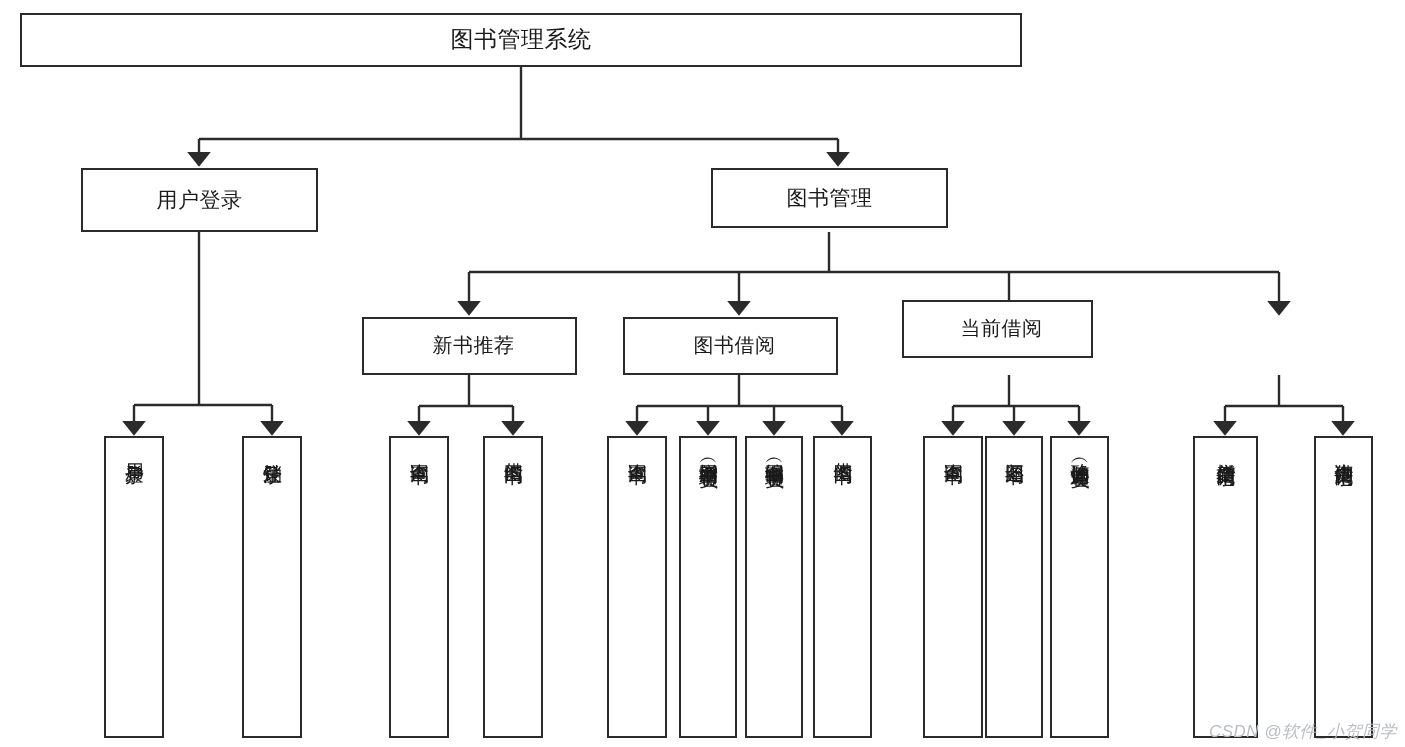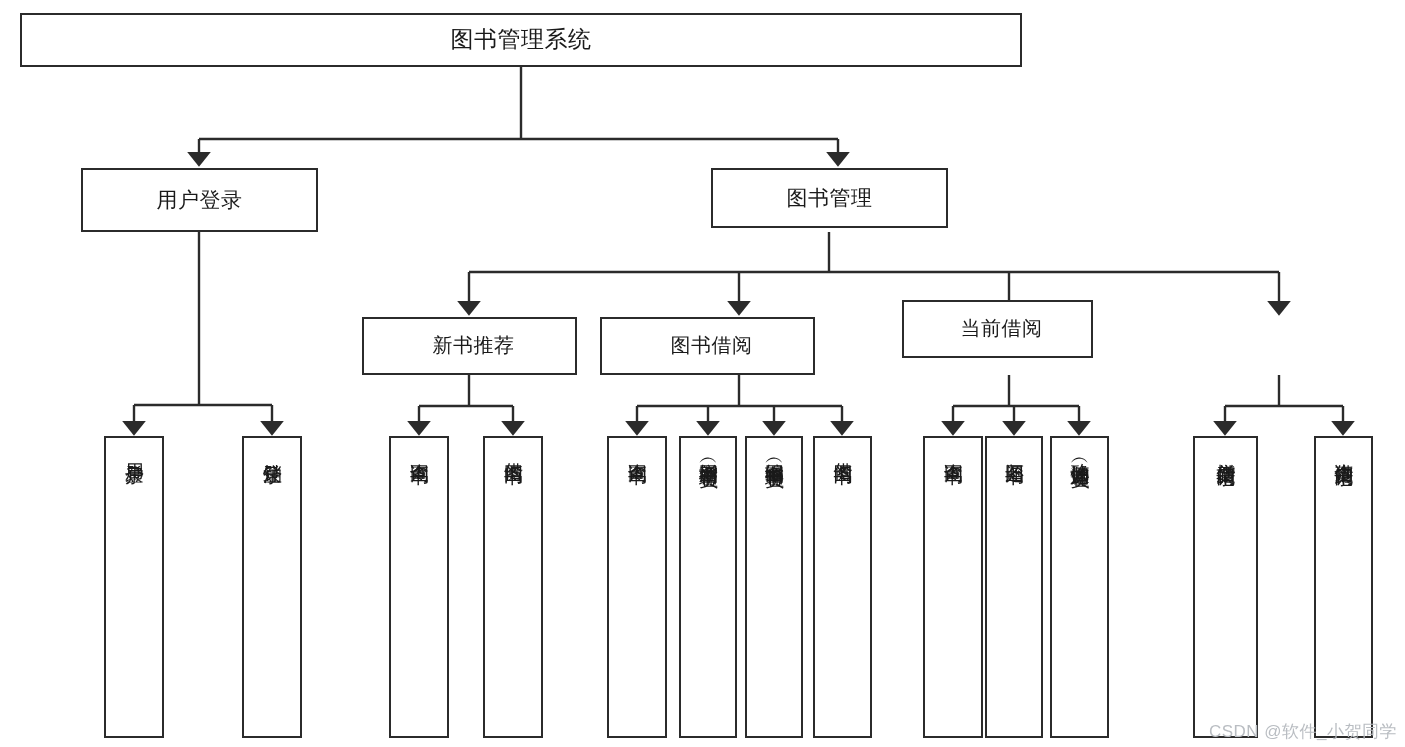--- a/index.html
+++ b/index.html
@@ -63,20 +63,21 @@
 
   #watermark {
     position: absolute;
     right: 8px;
     bottom: 4px;
     font-size: 17px;
     color: #b9bdc2;
     white-space: nowrap;
     letter-spacing: 0.5px;
     font-family: "Liberation Sans", "DejaVu Sans", sans-serif;
+    font-style: italic;
   }
 </style>
 </head>
 <body>
 
 <div id="diagram-root">
 
   <svg id="edges-layer" viewBox="0 0 1405 747" width="1405" height="747" xmlns="http://www.w3.org/2000/svg">
     <defs>
       <marker id="arrowhead" markerWidth="9" markerHeight="10" refX="2.6" refY="5" orient="auto" markerUnits="strokeWidth">
@@ -134,21 +135,21 @@
   <div class="node horiz node-l2" style="left: 81px; top: 168px; width: 237px; height: 64px;">
     <span class="label">用户登录</span>
   </div>
   <div class="node horiz node-l2" style="left: 711px; top: 168px; width: 237px; height: 60px;">
     <span class="label">图书管理</span>
   </div>
 
   <div class="node horiz node-l3" style="left: 362px; top: 317px; width: 215px; height: 58px;">
     <span class="label">新书推荐</span>
   </div>
-  <div class="node horiz node-l3" style="left: 600px; top: 317px; width: 215px; height: 58px; justify-content: center;">
+  <div class="node horiz node-l3" style="left: 623px; top: 317px; width: 215px; height: 58px; justify-content: center;">
     <span class="label">图书借阅</span>
   </div>
   <div class="node horiz node-l3" style="left: 902px; top: 300px; width: 191px; height: 58px;">
     <span class="label">当前借阅</span>
   </div>
 
   <div class="node vert node-leaf" style="left: 104px; top: 436px; width: 60px; height: 302px;">
     <span class="label">用户登录</span>
   </div>
   <div class="node vert node-leaf" style="left: 242px; top: 436px; width: 60px; height: 302px;">

